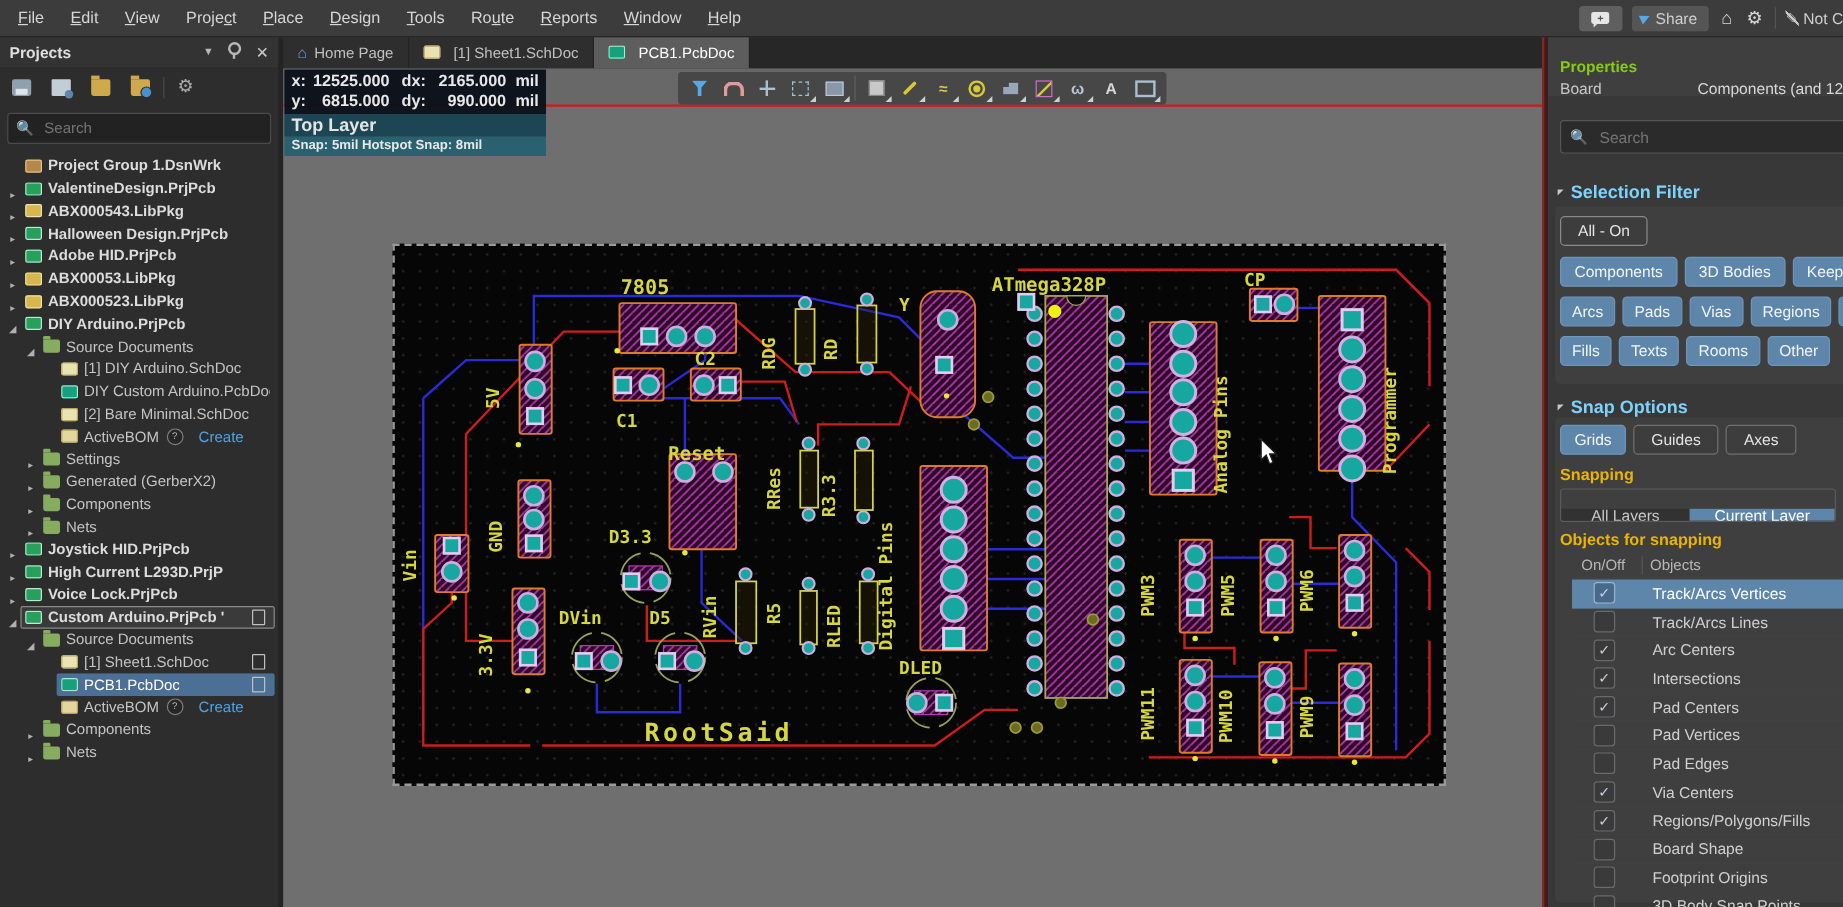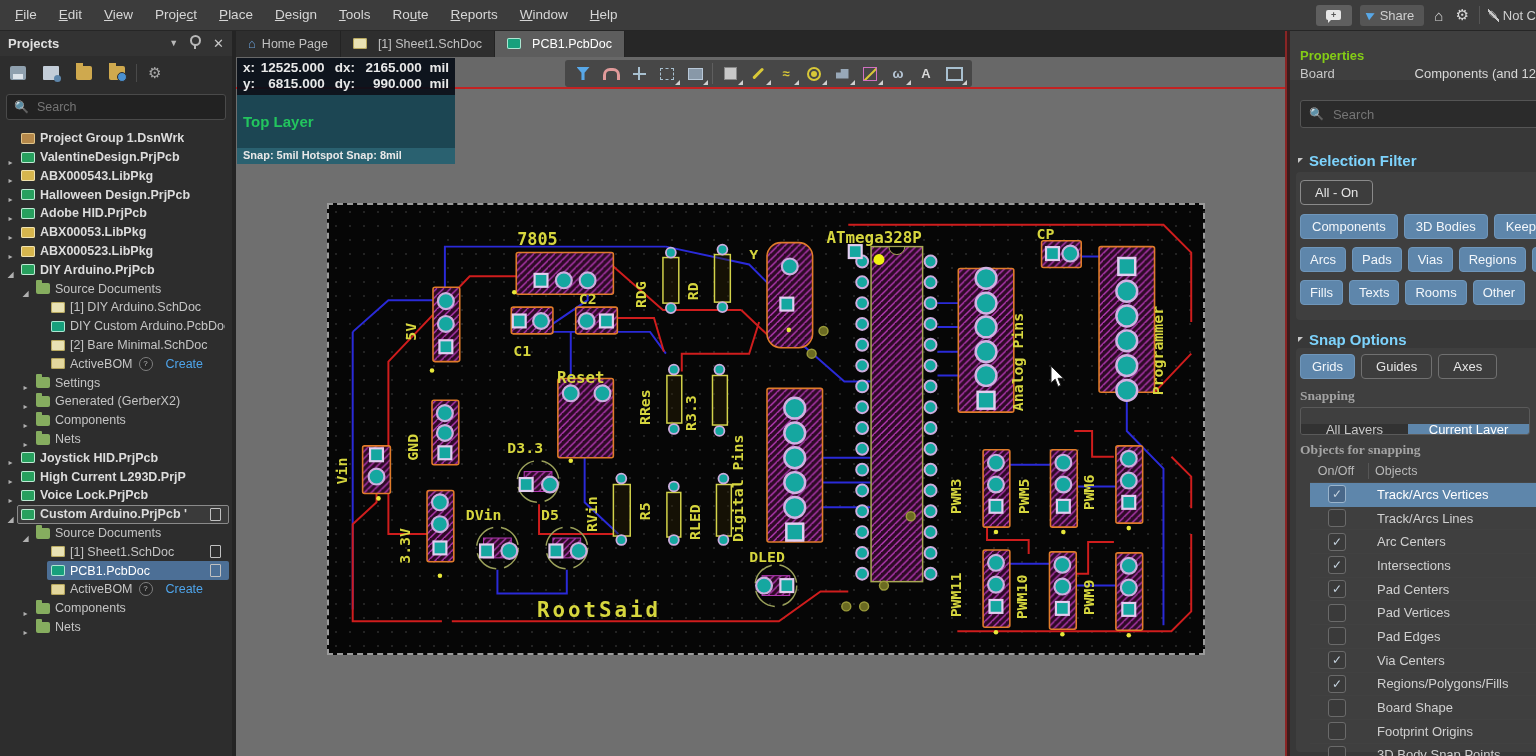--- a/index.html
+++ b/index.html
@@ -98,21 +98,21 @@
   .ic-string{color:#d8d8d8;font-size:13px;font-weight:bold;}
   .ic-rectangle{width:13px;height:10px;border:2px solid #a8c0d0;}
   .hud{position:absolute;left:237px;top:58px;width:218px;z-index:10;font-weight:bold;}
   .hud-coords{background:rgba(8,14,24,0.93);padding:2px 6px 3px 6px;}
   .hud-row{display:flex;font-size:13.5px;color:#e8e8e8;line-height:16px;}
   .hud-row .l1{width:18px;}
   .hud-row .v1{width:72px;text-align:right;}
   .hud-row .l2{width:34px;padding-left:10px;}
   .hud-row .v2{width:62px;text-align:right;}
   .hud-row .u{width:30px;text-align:right;}
-  .hud-layer{background:#1c4653;padding:18px 6px;font-size:15px;color:#22c55e;}
+  .hud-layer{background:#1c4653;padding:1px 6px;font-size:15px;color:#e5e5e5;}
   .hud-snap{background:#2a6170;padding:1px 6px 3px 6px;font-size:11px;color:#e8e8e8;font-weight:bold;}
   .viewport{position:absolute;left:236px;top:89px;width:1049px;height:667px;background:#6f6f6f;}
   .pcb-canvas{position:absolute;left:327px;top:203px;width:878px;height:452px;background:#060606;
       border:2px dashed #9a9a9a;box-sizing:border-box;z-index:4;
       background-image:radial-gradient(#232323 1px,transparent 1.2px);background-size:14px 14px;}
   .pcb-canvas svg{position:absolute;left:0;top:0;}
   .cursor{position:absolute;left:1050px;top:366px;z-index:20;}
   
   .rdiv{position:absolute;left:1285px;top:30px;width:5px;height:726px;background:#3a1d1d;border-left:2px solid #8a2525;}
   .rpanel{position:absolute;left:1290px;top:30px;width:246px;height:726px;background:#383838;overflow:hidden;font-size:13px;}
@@ -123,21 +123,21 @@
   .rp-search .mag{color:#9a9a9a;font-size:12px;}
   .rp-search input{background:transparent;border:none;outline:none;color:#ccc;font-size:13px;width:100%;font-family:"Liberation Sans",sans-serif;}
   .sechdr{position:absolute;left:8px;display:flex;align-items:center;gap:6px;font-weight:bold;color:#7dd3fc;font-size:15px;}
   .sechdr .tri{width:0;height:0;border-top:5px solid #c8c8c8;border-right:5px solid transparent;}
   .groupbox{position:absolute;left:6px;right:-40px;background:#3f3f3f;border-radius:4px;}
   .btnrow{position:absolute;left:10px;display:flex;gap:6px;white-space:nowrap;}
   .fbtn{background:#5e86ab;color:#f2f6fa;border:1px solid #6f96ba;border-radius:4px;font-size:13px;padding:4px 9px;line-height:15px;}
   .fbtn.wide{padding:4px 11px;}
   .dbtn{background:#3d3d3d;color:#e4e4e4;border:1px solid #8a8a8a;border-radius:4px;font-size:13px;padding:4px 14px;line-height:15px;}
   .dbtn.dim{border-color:#707070;}
-  .lbl{position:absolute;left:10px;font-weight:bold;color:#a3a3a3;font-size:13.5px;font-family:Liberation Serif, serif;}
+  .lbl{position:absolute;left:10px;font-weight:bold;color:#eab308;font-size:13.5px;}
   .seg{position:absolute;left:10px;display:flex;border:1px solid #5a5a5a;border-radius:3px;overflow:hidden;height:26px;}
   .seg .half{display:flex;align-items:center;justify-content:center;font-size:13px;margin-top:16px;}
   .seg .off{background:#323232;color:#c8c8c8;width:107px;}
   .seg .on{background:#5e86ab;color:#fff;width:121px;}
   .snaptable{position:absolute;left:20px;top:430px;width:260px;}
   .st-hdr{display:flex;height:22px;align-items:center;color:#b8b8b8;font-size:12.5px;border-bottom:1px solid #464646;}
   .st-hdr .c1{width:52px;text-align:center;}
   .st-hdr .cd{width:1px;height:16px;background:#565656;margin:0 6px;}
   .st-row{display:flex;height:22.7px;align-items:center;border-bottom:1px solid #414141;color:#d0d0d0;font-size:13px;}
   .st-row.sel{background:#5e86ab;color:#fff;border-bottom-color:#5e86ab;}

